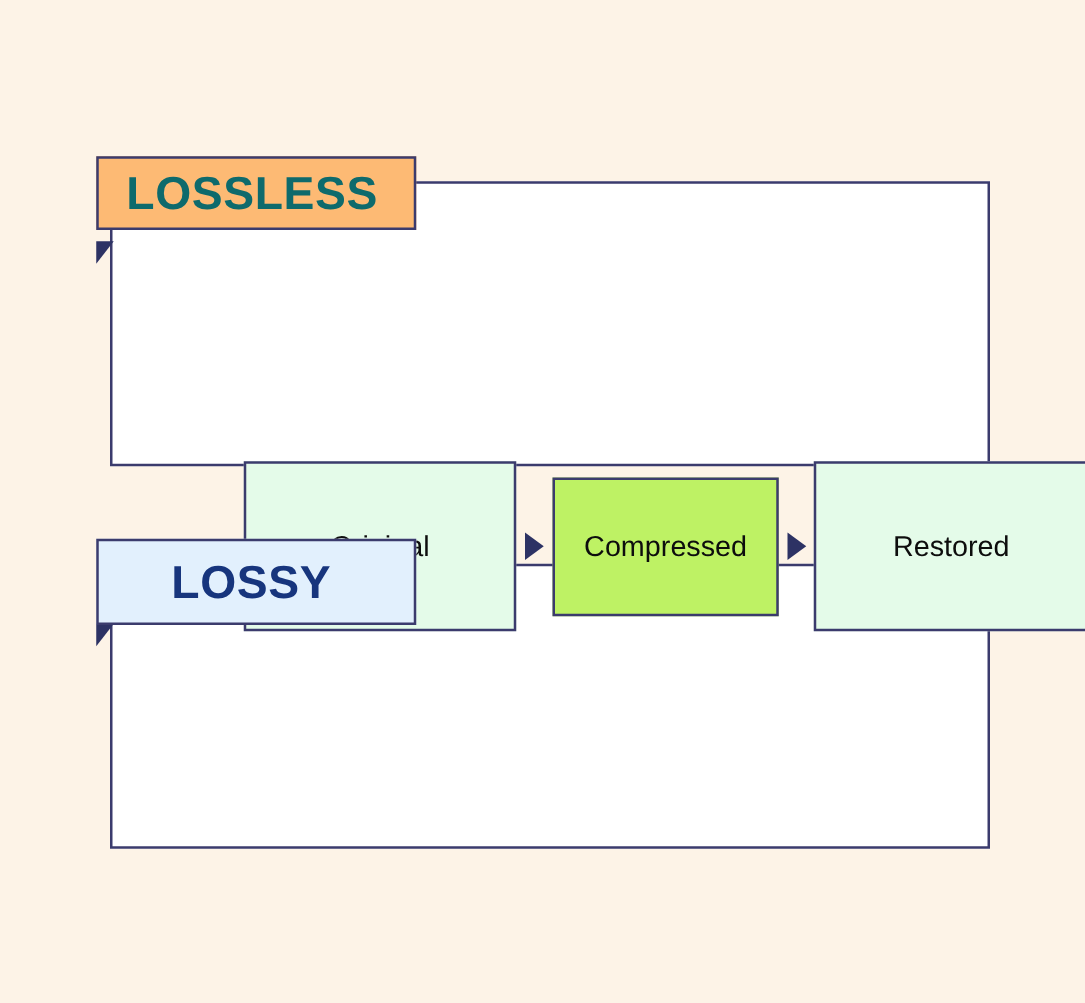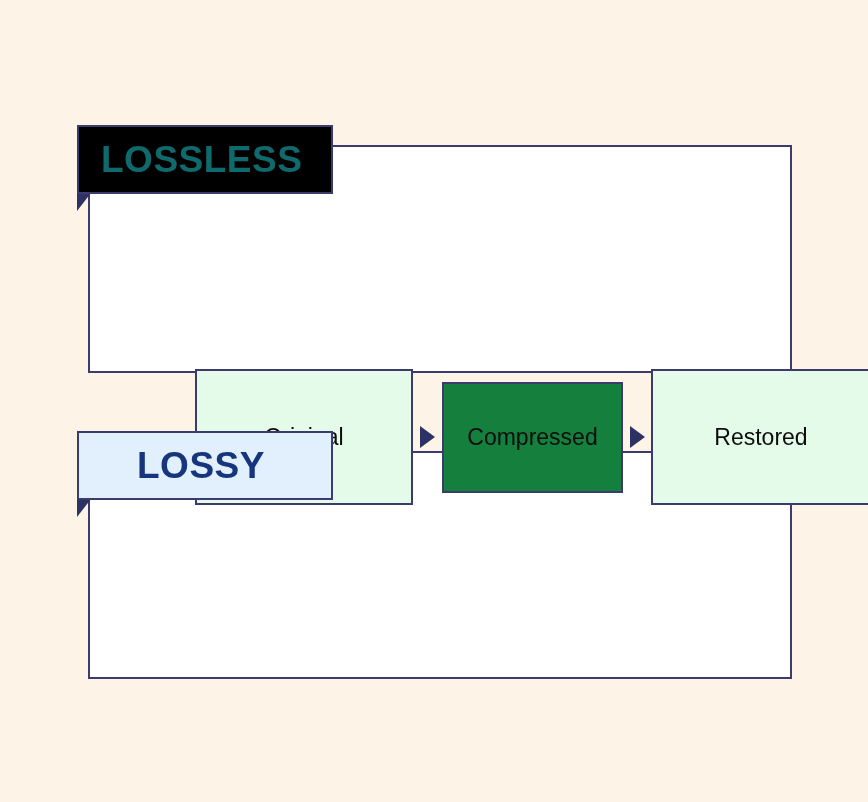--- a/index.html
+++ b/index.html
@@ -58,22 +58,22 @@
     font-weight: bold;
     letter-spacing: 0.5px;
     line-height: 1;
     padding-left: 22px;
     white-space: nowrap;
   }
   #label-tab-lossless {
     left: 77px;
     top: 125px;
     width: 256px;
-    height: 69px;
-    background: #000000;
+    height: 59px;
+    background: #fdba74;
   }
   #label-tab-lossless .label-text {
     color: #0e6a6c;
   }
   #label-tab-lossy {
     left: 77px;
     top: 431px;
     width: 256px;
     height: 69px;
     background: #e2f0fd;
@@ -112,21 +112,21 @@
     white-space: nowrap;
   }
 
   
   #box-lossless-original {
     left: 105px; top: 222px; width: 218px; height: 136px;
     background: #e4fbe9;
   }
   #box-lossless-compressed {
     left: 352px; top: 235px; width: 181px; height: 111px;
-    background: #15803d;
+    background: #bef264;
   }
   #box-lossless-restored {
     left: 561px; top: 222px; width: 220px; height: 136px;
     background: #e4fbe9;
   }
 
   
   .arrow {
     position: absolute;
     width: 0;

